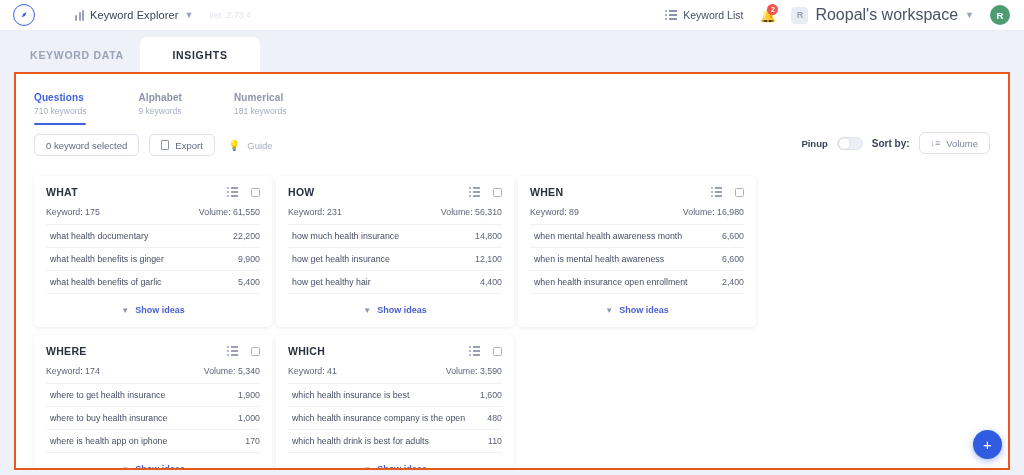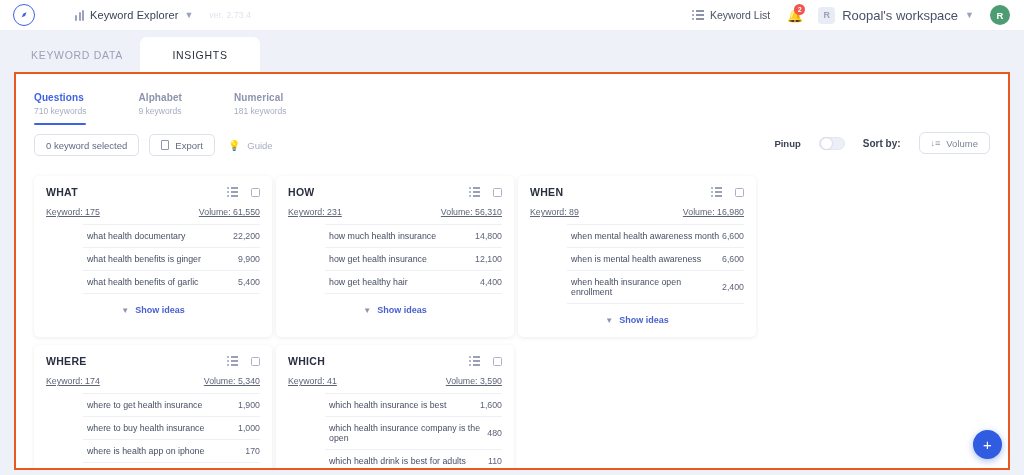--- a/index.html
+++ b/index.html
@@ -57,34 +57,34 @@
     font-size: 7px; font-weight: 700;
     display: flex; align-items: center; justify-content: center;
   }
   .ws { display: flex; align-items: center; gap: 7px; }
   .ws-logo {
     width: 17px; height: 17px; border-radius: 4px;
     background: #e9ecf4; color: #99a1b8;
     font-size: 9px; font-weight: 700;
     display: flex; align-items: center; justify-content: center;
   }
-  .ws-name { font-size: 13px; color: #4a5166; }
+  .ws-name { font-size: 16px; color: #4a5166; }
   .avatar {
     width: 20px; height: 20px; border-radius: 50%;
     background: #4d9c72; color: #fff;
     font-size: 9.5px; font-weight: 700;
     display: flex; align-items: center; justify-content: center;
   }
 
   
   .tabs { position: absolute; top: 31px; left: 0; width: 1024px; height: 42px; }
   .tab {
     position: absolute; top: 6px; height: 36px;
     display: flex; align-items: center; justify-content: center;
-    font-size: 10.5px; font-weight: 400; letter-spacing: .7px;
+    font-size: 10.5px; font-weight: 700; letter-spacing: .7px;
     border-radius: 7px 7px 0 0;
   }
   .tab.inactive { left: 14px; width: 126px; color: #9aa2b8; }
   .tab.active { left: 140px; width: 120px; color: #2a2f3f; background: #fff; }
 
   
   .panel {
     position: absolute; top: 72px; left: 14px;
     width: 996px; height: 398px;
     background: #fff;
@@ -110,21 +110,21 @@
     height: 22px; padding: 0 11px;
     border: 1px solid #dde1ec; border-radius: 5px;
     background: #fff; color: #626a80; font-size: 9.5px;
     display: flex; align-items: center; gap: 6px;
     font-family: "Liberation Sans", sans-serif;
   }
   .btn.plain { border: none; color: #a8aebf; padding: 0 4px; }
   .doc-icon { width: 8px; height: 10px; border: 1px solid #8d94ab; border-radius: 1px; }
   .bulb { font-size: 10px; color: #c2c7d6; }
 
-  .tb-right { position: absolute; right: 0; top: 0; display: flex; align-items: center; gap: 18px; }
+  .tb-right { position: absolute; right: 0; top: 0; display: flex; align-items: center; gap: 9px; }
   .pin-label { font-size: 9.5px; color: #3b4256; font-weight: 700; }
   .switch {
     width: 26px; height: 13px; border-radius: 8px;
     background: #eceff6; border: 1px solid #e2e6f0;
     position: relative;
   }
   .switch .knob {
     position: absolute; left: 1px; top: 0.5px;
     width: 11px; height: 11px; border-radius: 50%;
     background: #fff; box-shadow: 0 0 2px rgba(0,0,0,.22);
@@ -155,24 +155,24 @@
   }
   .card-head { display: flex; align-items: center; }
   .card-title { font-size: 10.5px; font-weight: 700; color: #2a2f3f; letter-spacing: .3px; }
   .card-actions { margin-left: auto; display: flex; align-items: center; gap: 13px; }
   .mini-list { display: flex; flex-direction: column; gap: 1.8px; }
   .mini-list span { display: flex; align-items: center; gap: 2px; }
   .mini-list b { width: 2px; height: 2px; background: #9aa1b5; border-radius: 50%; display: block; }
   .mini-list u { width: 7px; height: 1.5px; background: #9aa1b5; display: block; text-decoration: none; }
   .cbox { width: 9px; height: 9px; border: 1.2px solid #aab1c4; border-radius: 1.5px; }
 
-  .card-meta { display: flex; margin-top: 9px; font-size: 8.8px; color: #5d6478; text-decoration: underline; }
+  .card-meta { display: flex; margin-top: 9px; font-size: 8.8px; color: #5d6478; }
   .card-meta .vol { margin-left: auto; }
 
-  .rows { margin-top: 7px; margin-left: 37px; }
+  .rows { margin-top: 7px; }
   .row {
     display: flex; align-items: center;
     padding: 6px 0 6px 4px;
     border-top: 1px solid #eef0f5;
     font-size: 8.8px; color: #474e63;
   }
   .row .val { margin-left: auto; color: #5d6478; }
   .row.last { border-bottom: 1px solid #eef0f5; }
 
   .show-ideas {

